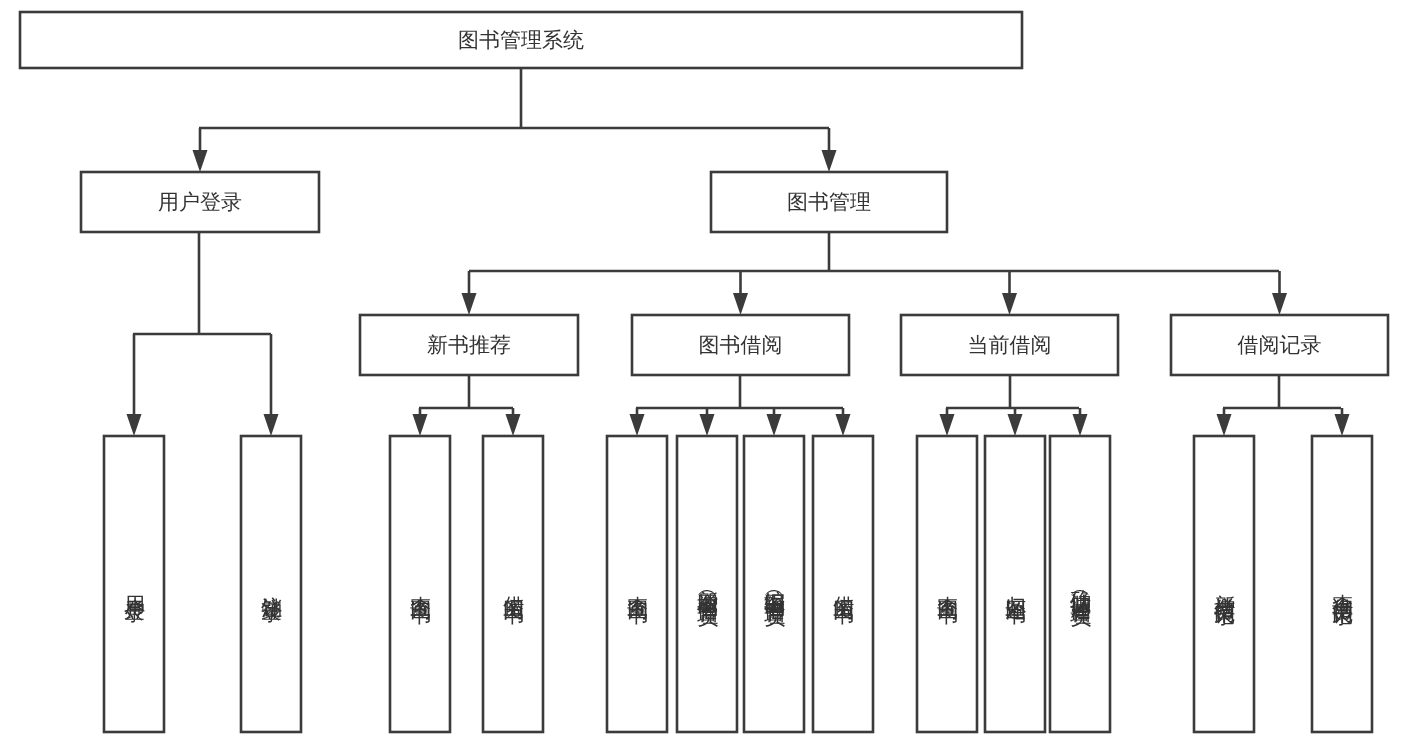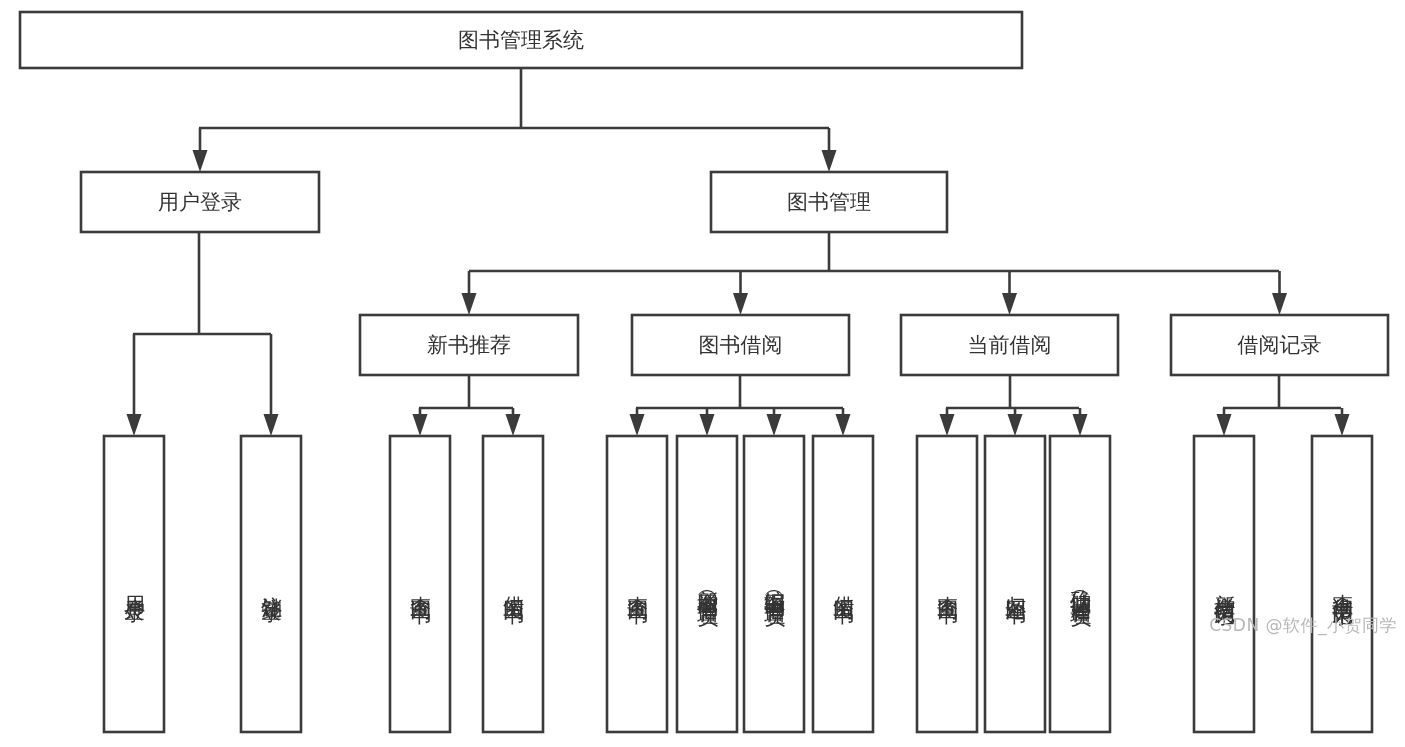--- a/index.html
+++ b/index.html
@@ -265,14 +265,13 @@
       <div class="leaf-label-wrap" style="left: 1050px; top: 436px; width: 60px; height: 296px;">
         <span class="leaf-label">确认归还（管理员）</span>
       </div>
       <div class="leaf-label-wrap" style="left: 1194px; top: 436px; width: 60px; height: 296px;">
         <span class="leaf-label">新增借阅记录</span>
       </div>
       <div class="leaf-label-wrap" style="left: 1312px; top: 436px; width: 60px; height: 296px;">
         <span class="leaf-label">查询借阅记录</span>
       </div>
     </div>
-  <div id="watermark">CSDN @软件_小贺同学</div>
 </div>
 
 </body></html>

